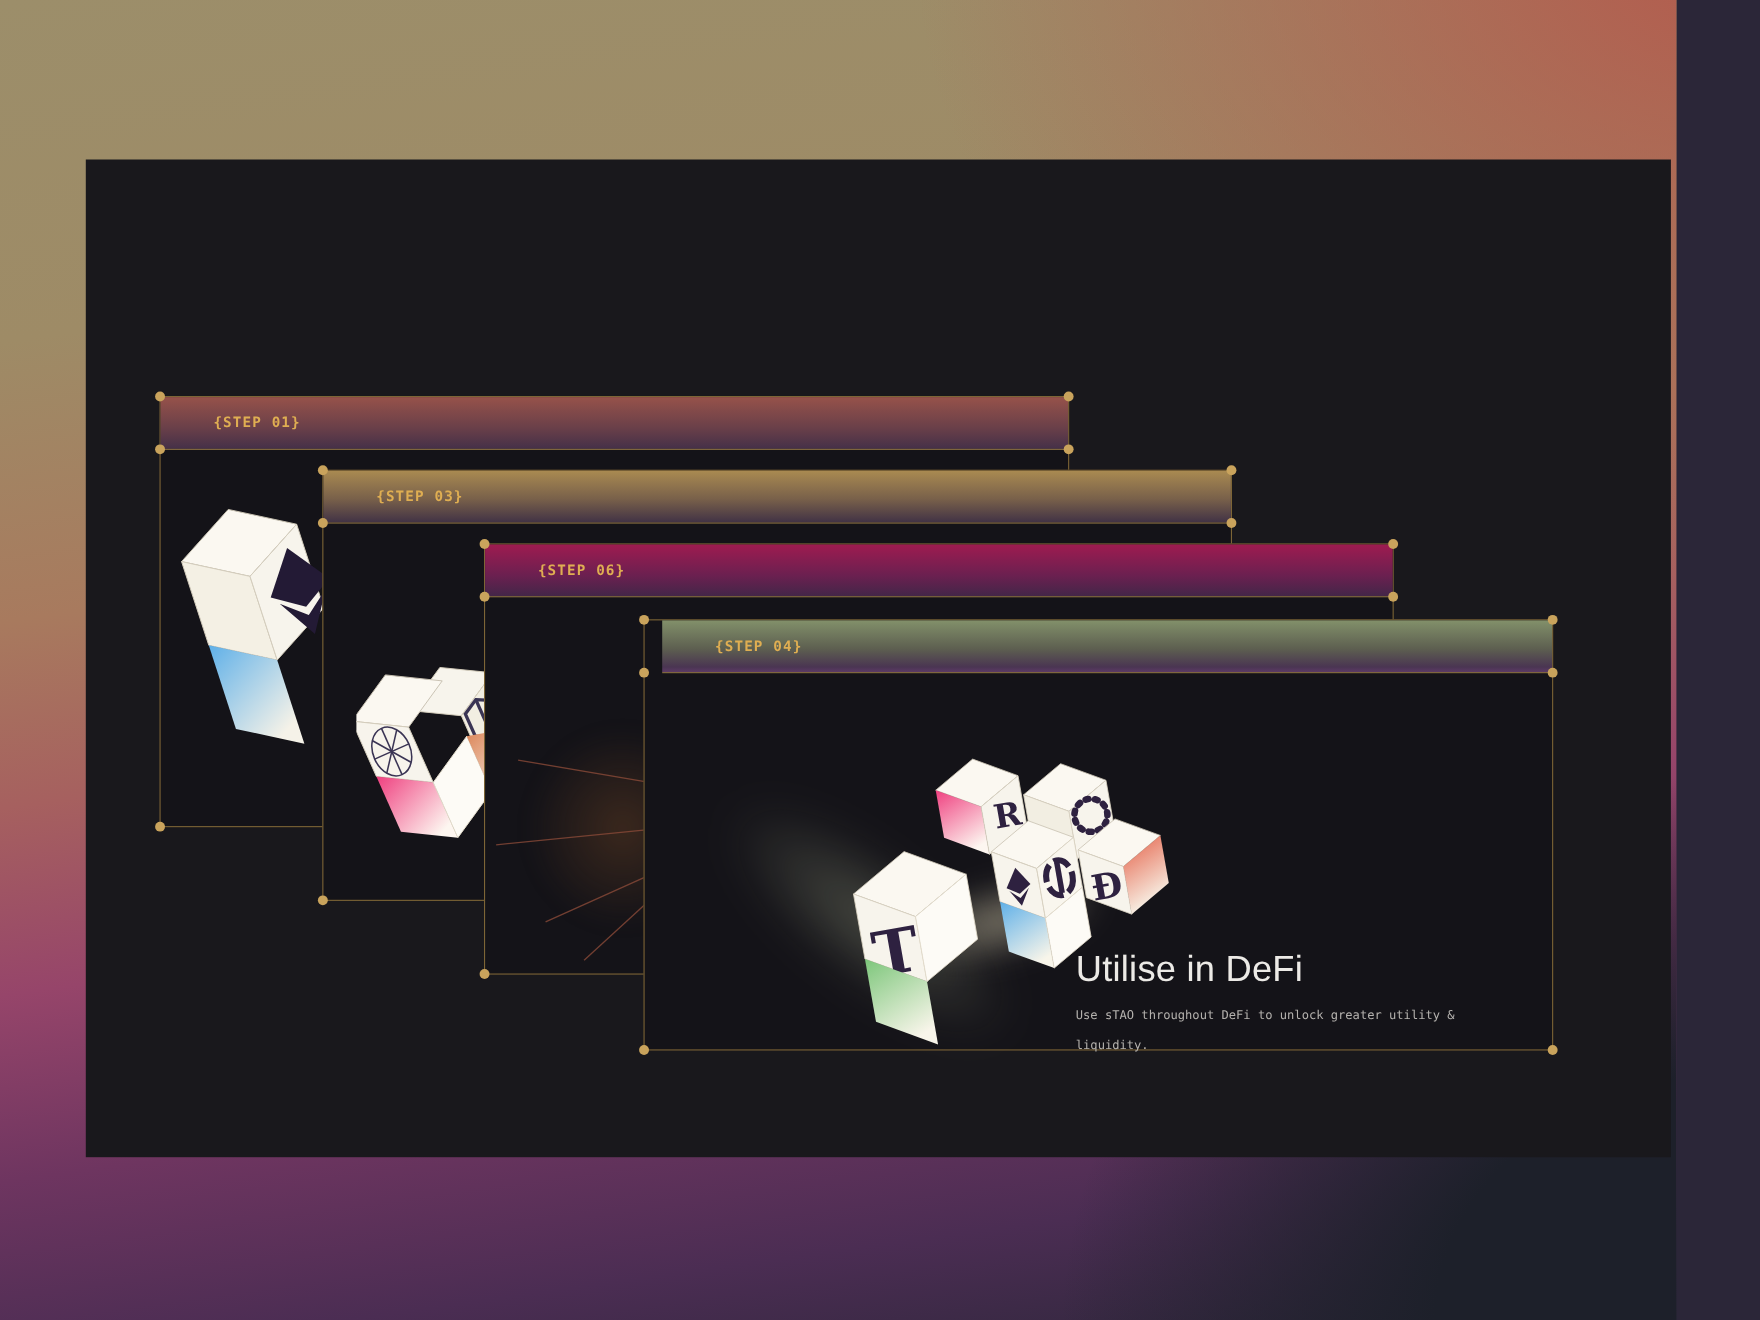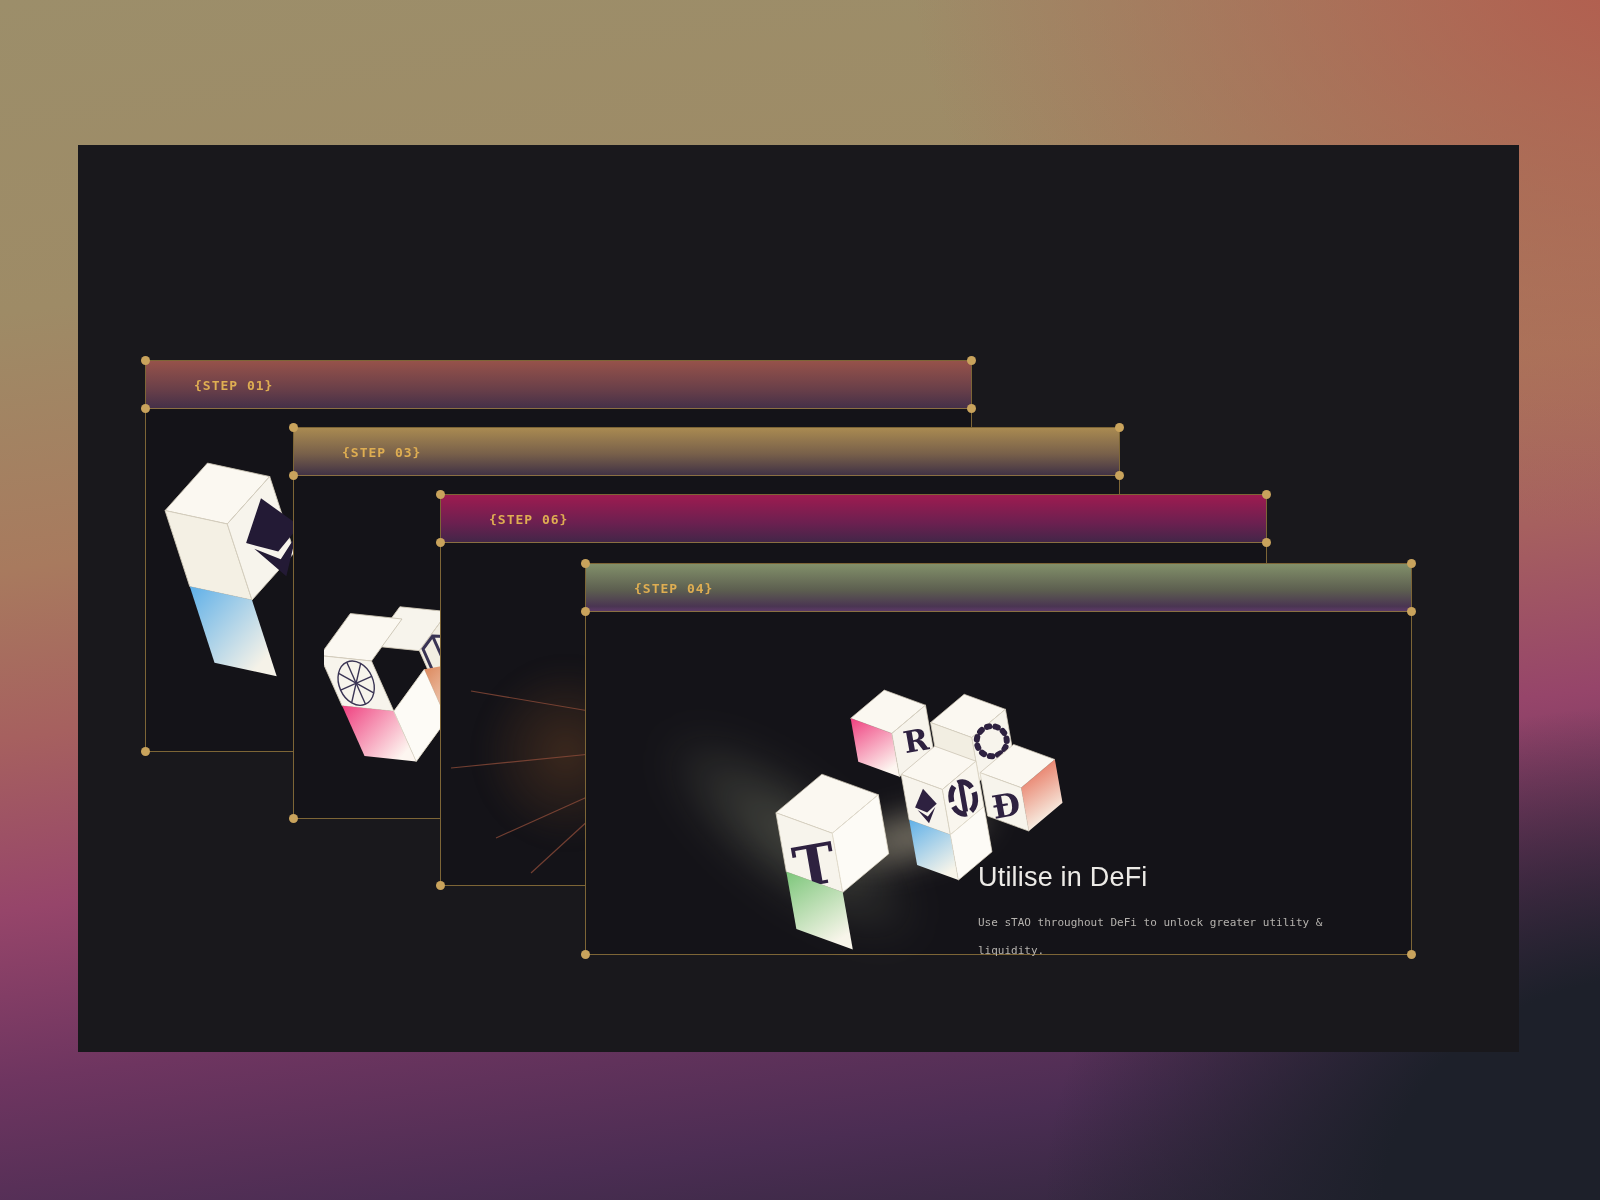--- a/index.html
+++ b/index.html
@@ -1,22 +1,23 @@
 <!DOCTYPE html>
 <html><head>
 <meta charset="utf-8">
 <style>
   html,body{margin:0;padding:0;background:#2b2638;}
   #stage{
-    position:relative;width:1600px;height:1200px;overflow:hidden;
+    position:relative;width:1476px;height:1200px;overflow:hidden;
     font-family:"Liberation Sans",sans-serif;
     background:
       radial-gradient(1000px 800px at 104% 100%, #1d202a 0%, #1d202a 28%, rgba(29,32,42,0) 62%),
       radial-gradient(1300px 1000px at 104% -4%, #b45a4d 0%, rgba(180,90,77,0) 58%),
       linear-gradient(172deg, #9c8e6a 0%, #9e8b66 22%, #a87a5e 40%, #a6605f 52%, #96456a 64%, #6e3560 76%, #4b2d53 88%, #2b2638 100%);
+    padding-left: 48px;
   }
   #panel{
     position:absolute;left:78px;top:145px;width:1441px;height:907px;
     background:#19181c;
   }
   #page-title{
     position:absolute;left:197px;top:230px;
     font-size:48px;font-weight:400;color:#f2f1ef;letter-spacing:.5px;
   }
   .card{
@@ -28,35 +29,35 @@
     position:absolute;left:0;top:0;right:0;height:48px;
     border-bottom:1px solid #8a6f42;box-sizing:border-box;
   }
   #card1{left:145px;top:360px;z-index:1;}
   #card2{left:293px;top:427px;z-index:2;}
   #card3{left:440px;top:494px;z-index:3;}
   #card4{left:585px;top:563px;z-index:4;}
   #card1 .header{background:linear-gradient(180deg,#96524a 0%,#6b4049 58%,#453048 100%);}
   #card2 .header{background:linear-gradient(180deg,#a98a51 0%,#78604a 55%,#413245 100%);}
   #card3 .header{background:linear-gradient(180deg,#9e1b50 0%,#6b2050 60%,#432648 100%);}
-  #card4 .header{background:linear-gradient(180deg,#82906a 0%,#5d5f50 55%,#4a3552 90%,#5c3a66 100%);}
+  #card4 .header{background:linear-gradient(180deg,#82906a 0%,#5d5f50 55%,#4a3552 90%,#5c3a66 100%);margin-left:16px;}
   .step-label{
     position:absolute;left:48px;top:50%;transform:translateY(-50%);
     font-family:"DejaVu Sans Mono",monospace;font-weight:bold;
     font-size:13px;letter-spacing:1px;color:#dfae52;white-space:nowrap;
   }
   .dot{position:absolute;width:9px;height:9px;border-radius:50%;background:#c9a35c;z-index:6;}
   .d-tl{left:-5px;top:-5px}.d-tr{right:-5px;top:-5px}
   .d-hl{left:-5px;top:43px}.d-hr{right:-5px;top:43px}
   .d-bl{left:-5px;bottom:-5px}.d-br{right:-5px;bottom:-5px}
 
   
   .c4-title{
     position:absolute;left:392px;top:250px;
-    font-size:27px;font-weight:400;color:#eceae6;letter-spacing:.2px;
+    font-size:33px;font-weight:400;color:#eceae6;letter-spacing:.2px;
   }
   .c4-desc{
     position:absolute;left:392px;top:297px;width:392px;
     font-family:"DejaVu Sans Mono",monospace;font-size:11px;line-height:28px;
     color:#b5b2ae;
   }
   .c4-glow{
     position:absolute;left:-10px;top:150px;width:430px;height:150px;
     background:radial-gradient(closest-side, rgba(196,205,166,0.30), rgba(196,205,166,0) 75%);
     transform:rotate(38deg);filter:blur(18px);

